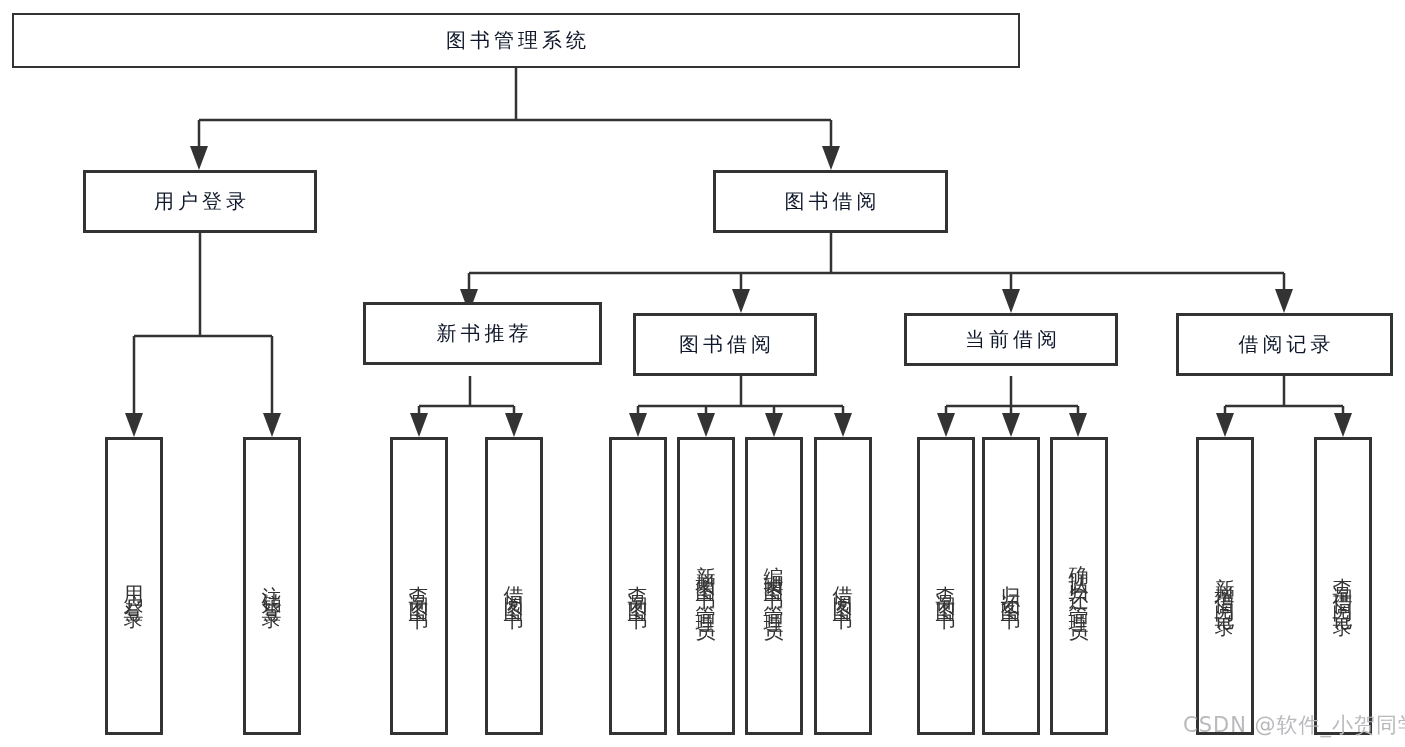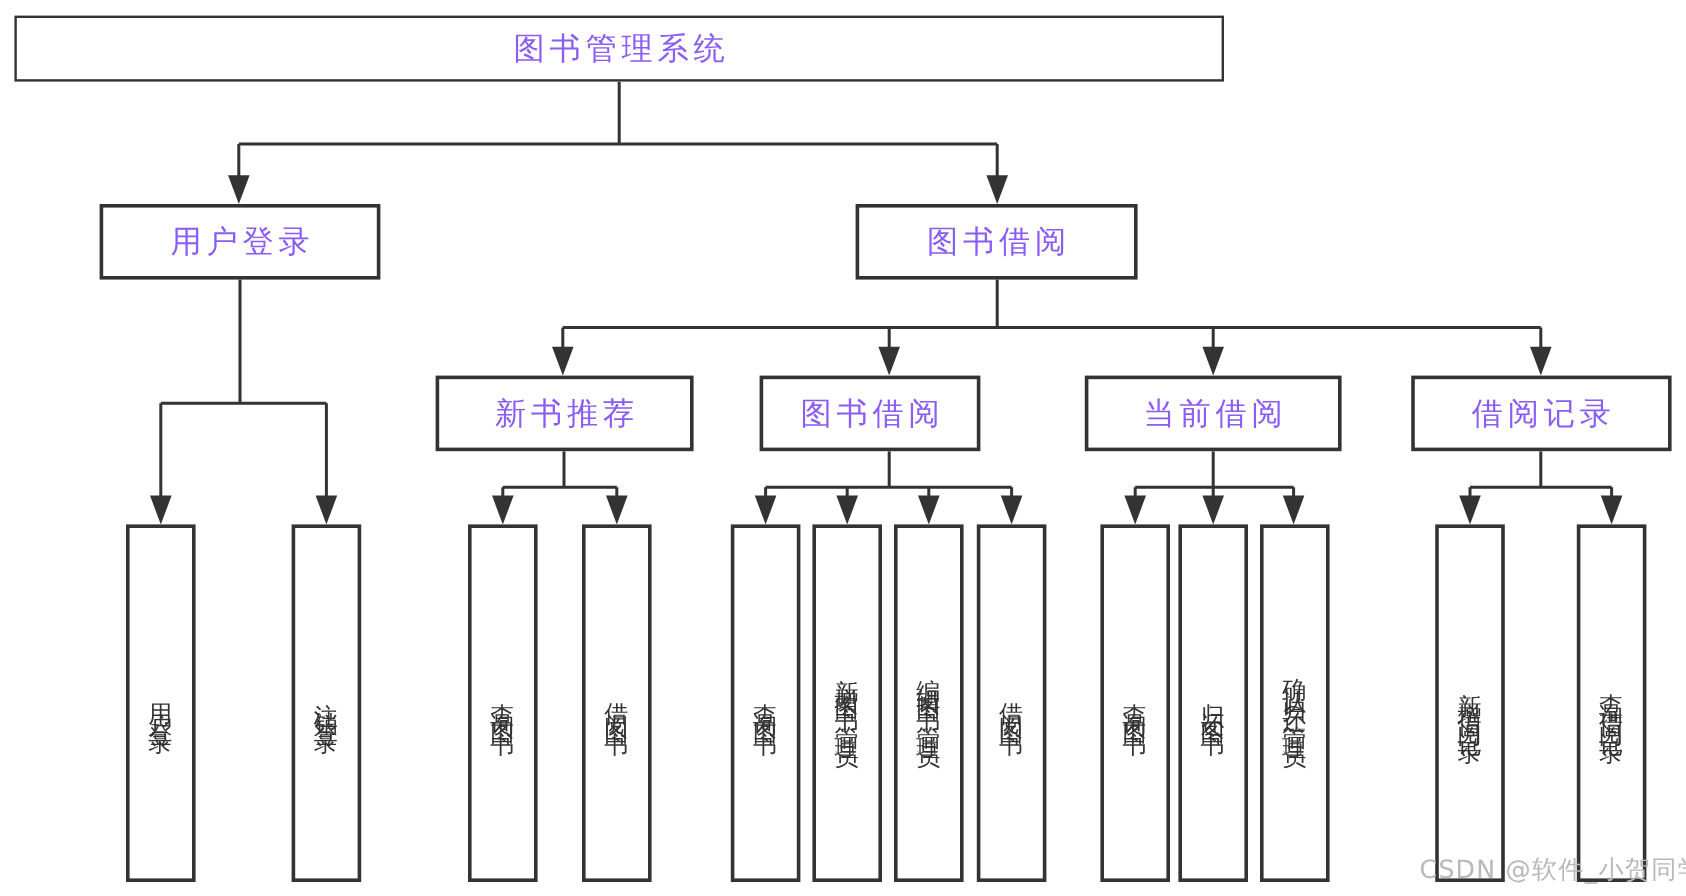--- a/index.html
+++ b/index.html
@@ -23,25 +23,25 @@
     background: #ffffff;
     border: 3px solid #333333;
     box-sizing: border-box;
     display: flex;
     align-items: center;
     justify-content: center;
     z-index: 1;
   }
   .node.root { border-width: 2px; }
   .node.h span {
-    font-size: 26px;
+    font-size: 20px;
     letter-spacing: 4px;
     text-indent: 4px;
     white-space: nowrap;
-    color: #8b5cf6;
+    color: #0f172a;
   }
   .node.v span {
     writing-mode: vertical-rl;
     text-orientation: mixed;
     font-size: 20px;
     line-height: 1;
     letter-spacing: 8px;
     color: #333333;
   }
   .watermark {
@@ -97,27 +97,27 @@
     <span>图书管理系统</span>
   </div>
 
   <div class="node h" style="left:83px; top:170px; width:234px; height:63px;">
     <span>用户登录</span>
   </div>
   <div class="node h" style="left:713px; top:170px; width:235px; height:63px;">
     <span>图书借阅</span>
   </div>
 
-  <div class="node h" style="left:363px; top:313px; width:215px; height:63px;">
+  <div class="node h" style="left:363px; top:302px; width:239px; height:63px;">
     <span>新书推荐</span>
   </div>
   <div class="node h" style="left:633px; top:313px; width:184px; height:63px;">
     <span>图书借阅</span>
   </div>
-  <div class="node h" style="left:904px; top:313px; width:214px; height:63px;">
+  <div class="node h" style="left:904px; top:313px; width:214px; height:53px;">
     <span>当前借阅</span>
   </div>
   <div class="node h" style="left:1176px; top:313px; width:217px; height:63px;">
     <span>借阅记录</span>
   </div>
 
   <div class="node v" style="left:105px; top:437px; width:58px; height:298px;">
     <span>用户登录</span>
   </div>
   <div class="node v" style="left:243px; top:437px; width:58px; height:298px;">

